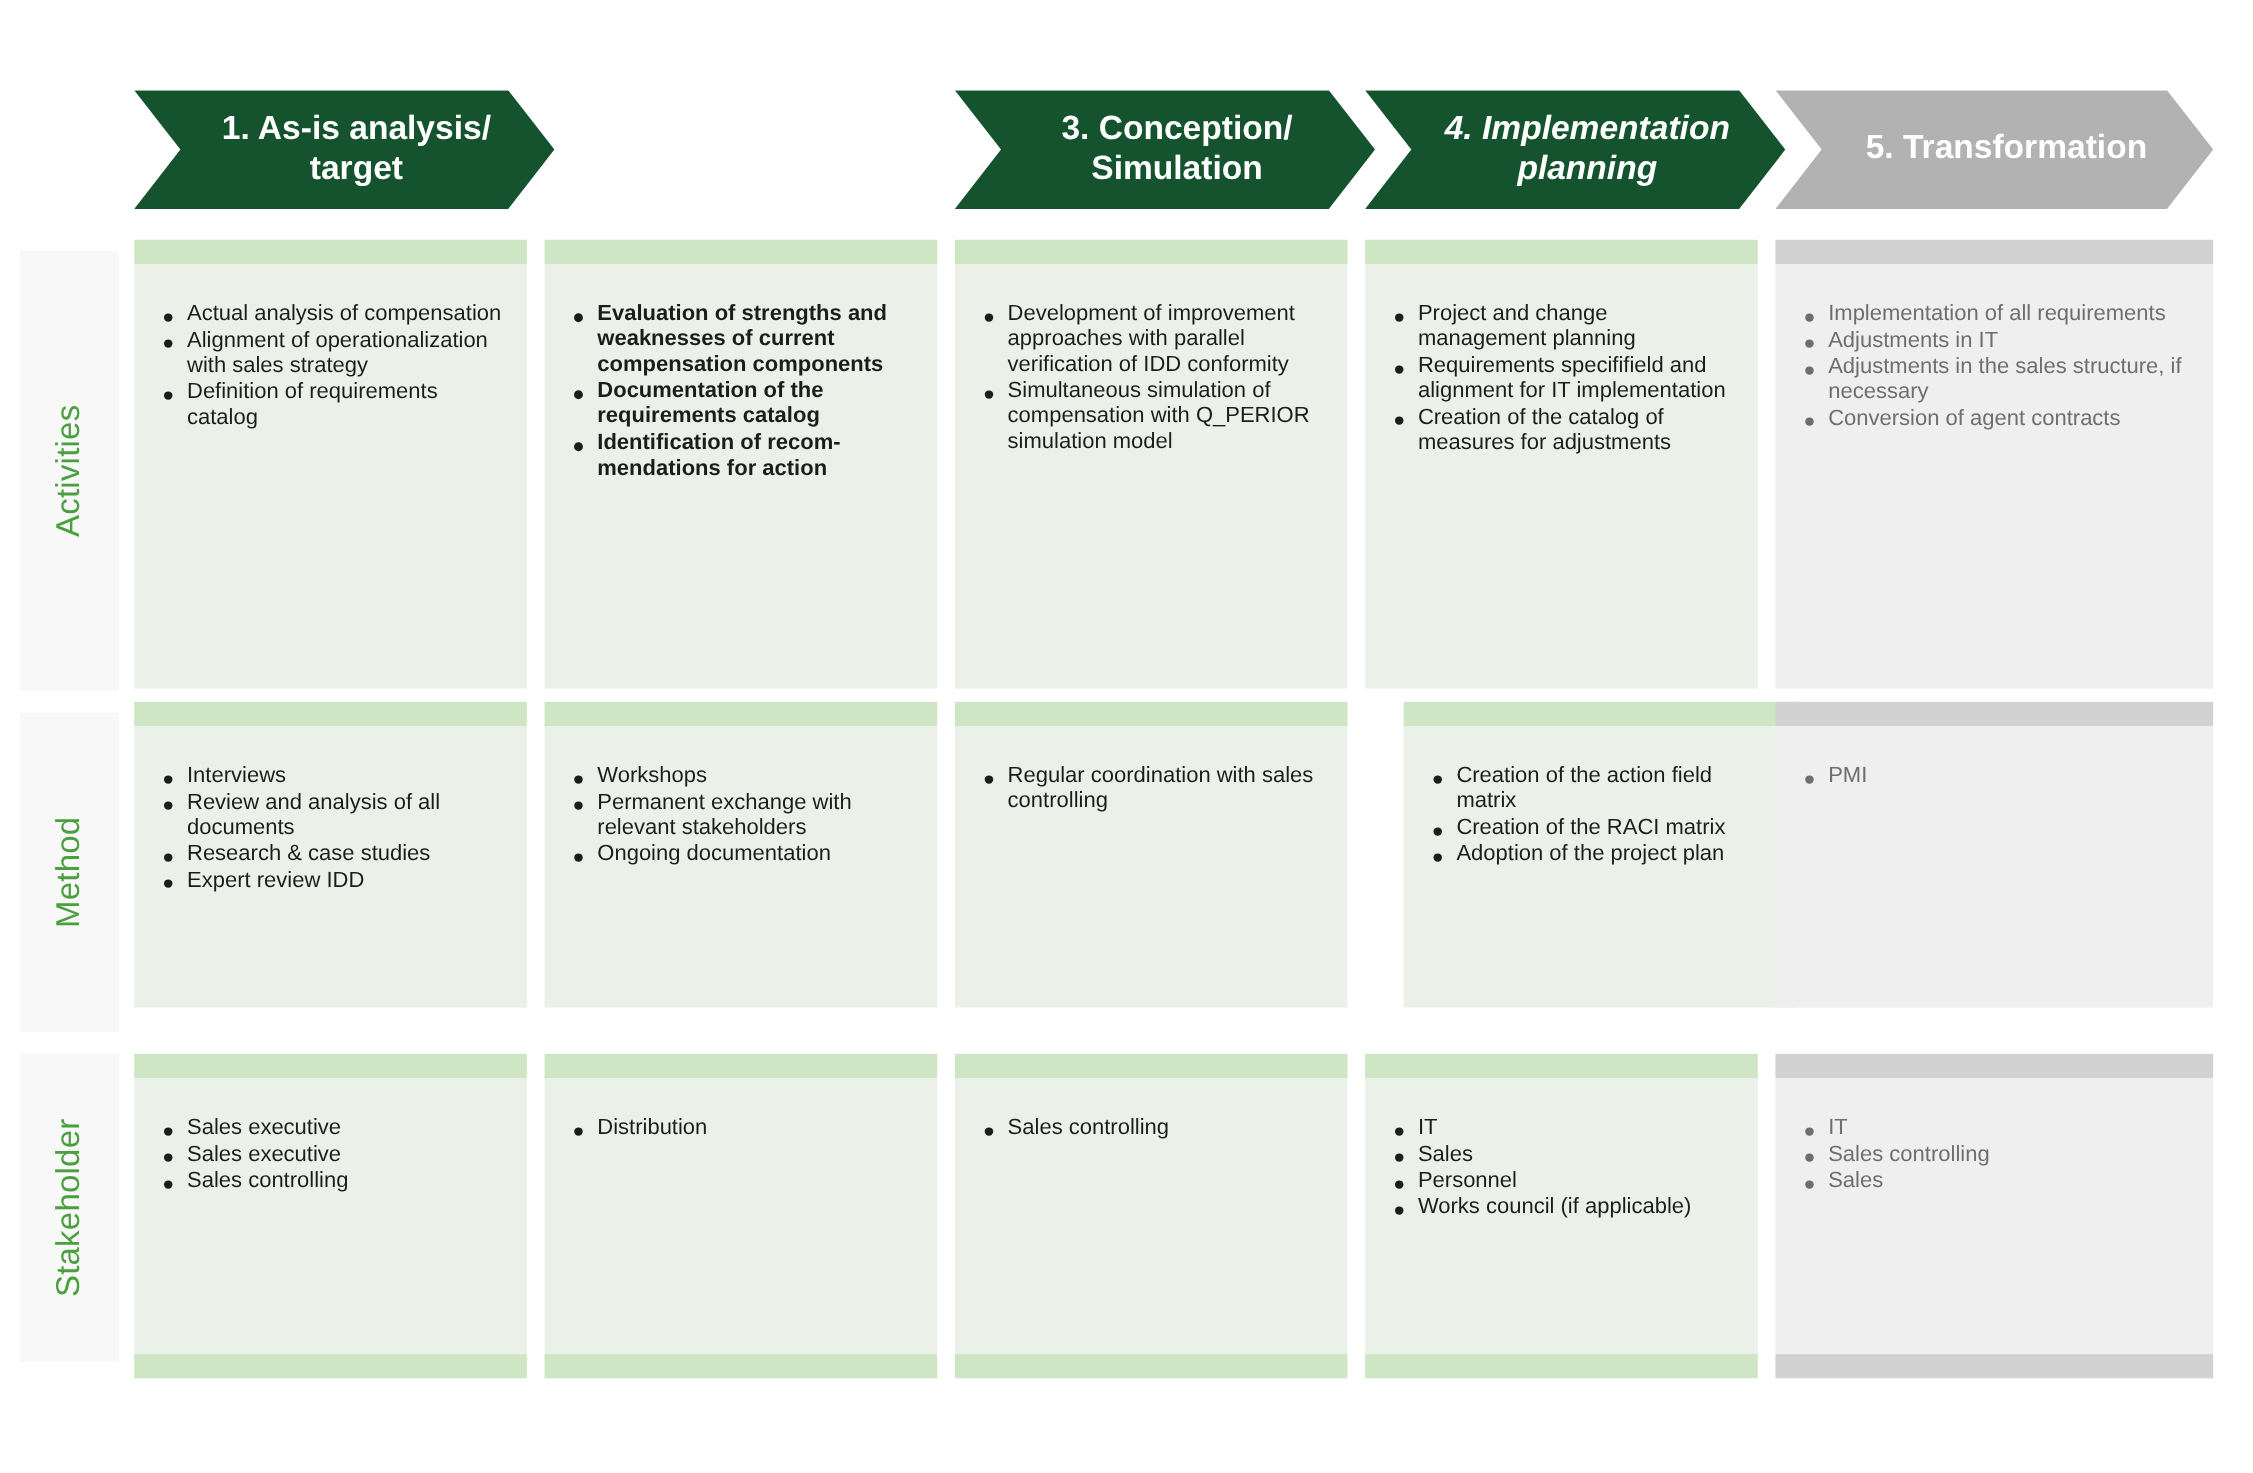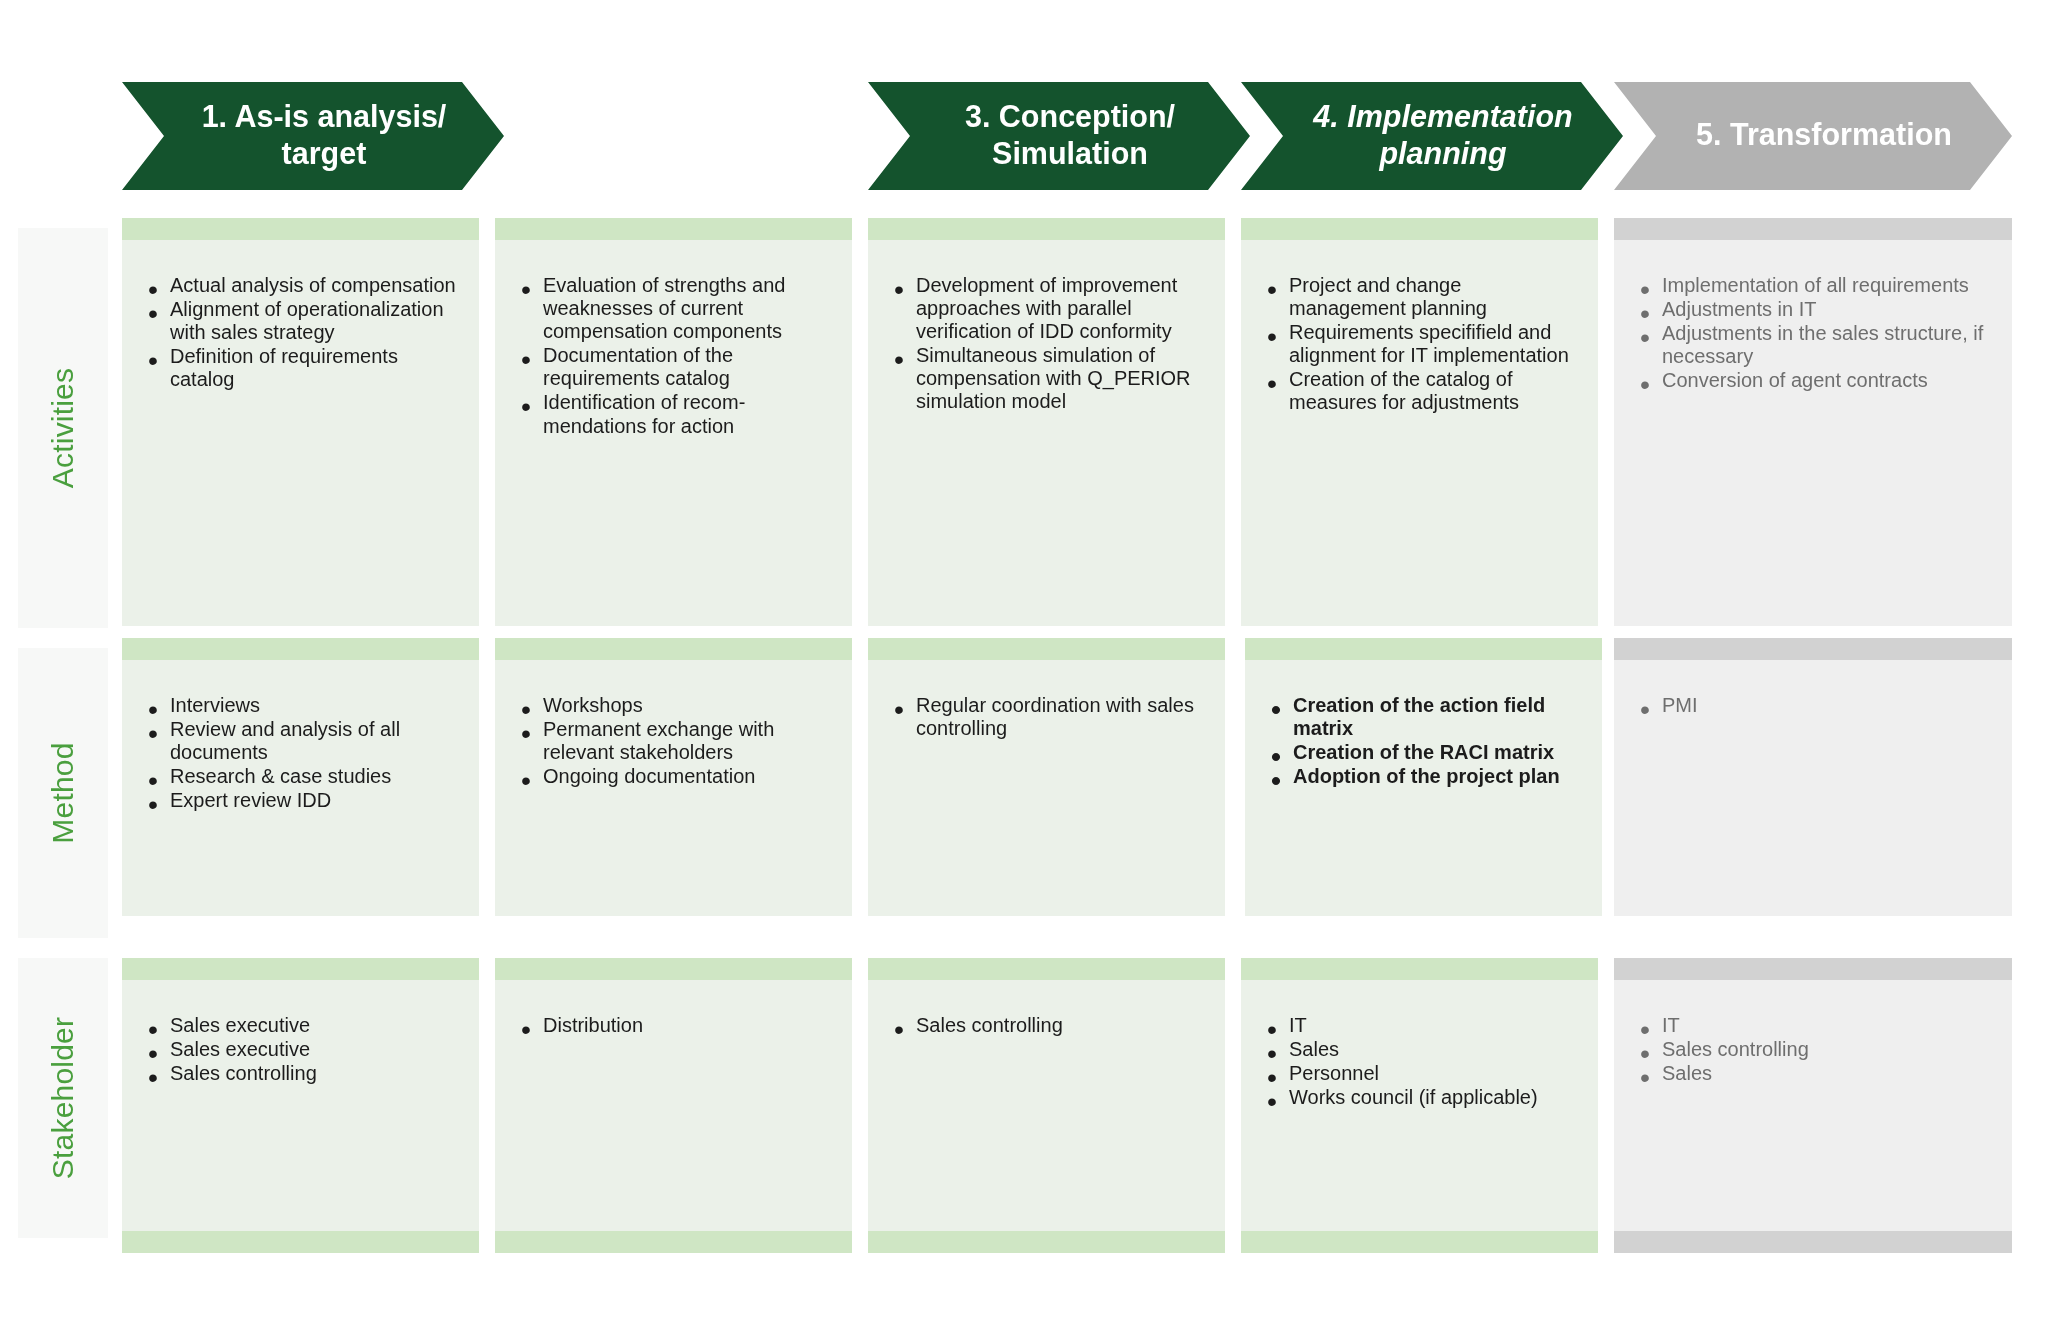--- a/index.html
+++ b/index.html
@@ -144,21 +144,21 @@
     <div class="body">
       <ul class="bullets">
         <li>Actual analysis of compensation</li>
         <li>Alignment of operation­alization with sales strategy</li>
         <li>Definition of require­ments catalog</li>
       </ul>
     </div>
 
   </div>
 
-  <div class="cell green" style="left:495px;top:218px;width:357px;height:430px;">
+  <div class="cell green" style="left:495px;top:218px;width:357px;height:430px;font-weight:bold;">
     <div class="topbar"></div>
     <div class="body">
       <ul class="bullets">
         <li>Evaluation of strengths and weaknesses of current compensation components</li>
         <li>Documentation of the requirements catalog</li>
         <li>Identification of recom­mendations for action</li>
       </ul>
     </div>
   </div>
 
@@ -220,21 +220,21 @@
 
   <div class="cell green" style="left:868px;top:638px;width:357px;height:300px;">
     <div class="topbar"></div>
     <div class="body">
       <ul class="bullets">
         <li>Regular coordination with sales controlling</li>
       </ul>
     </div>
   </div>
 
-  <div class="cell green" style="left:1245px;top:638px;width:357px;height:300px;font-weight:bold;">
+  <div class="cell green" style="left:1276px;top:638px;width:357px;height:300px;">
     <div class="topbar"></div>
     <div class="body">
       <ul class="bullets">
         <li>Creation of the action field matrix</li>
         <li>Creation of the RACI matrix</li>
         <li>Adoption of the project plan</li>
       </ul>
     </div>
   </div>
 

